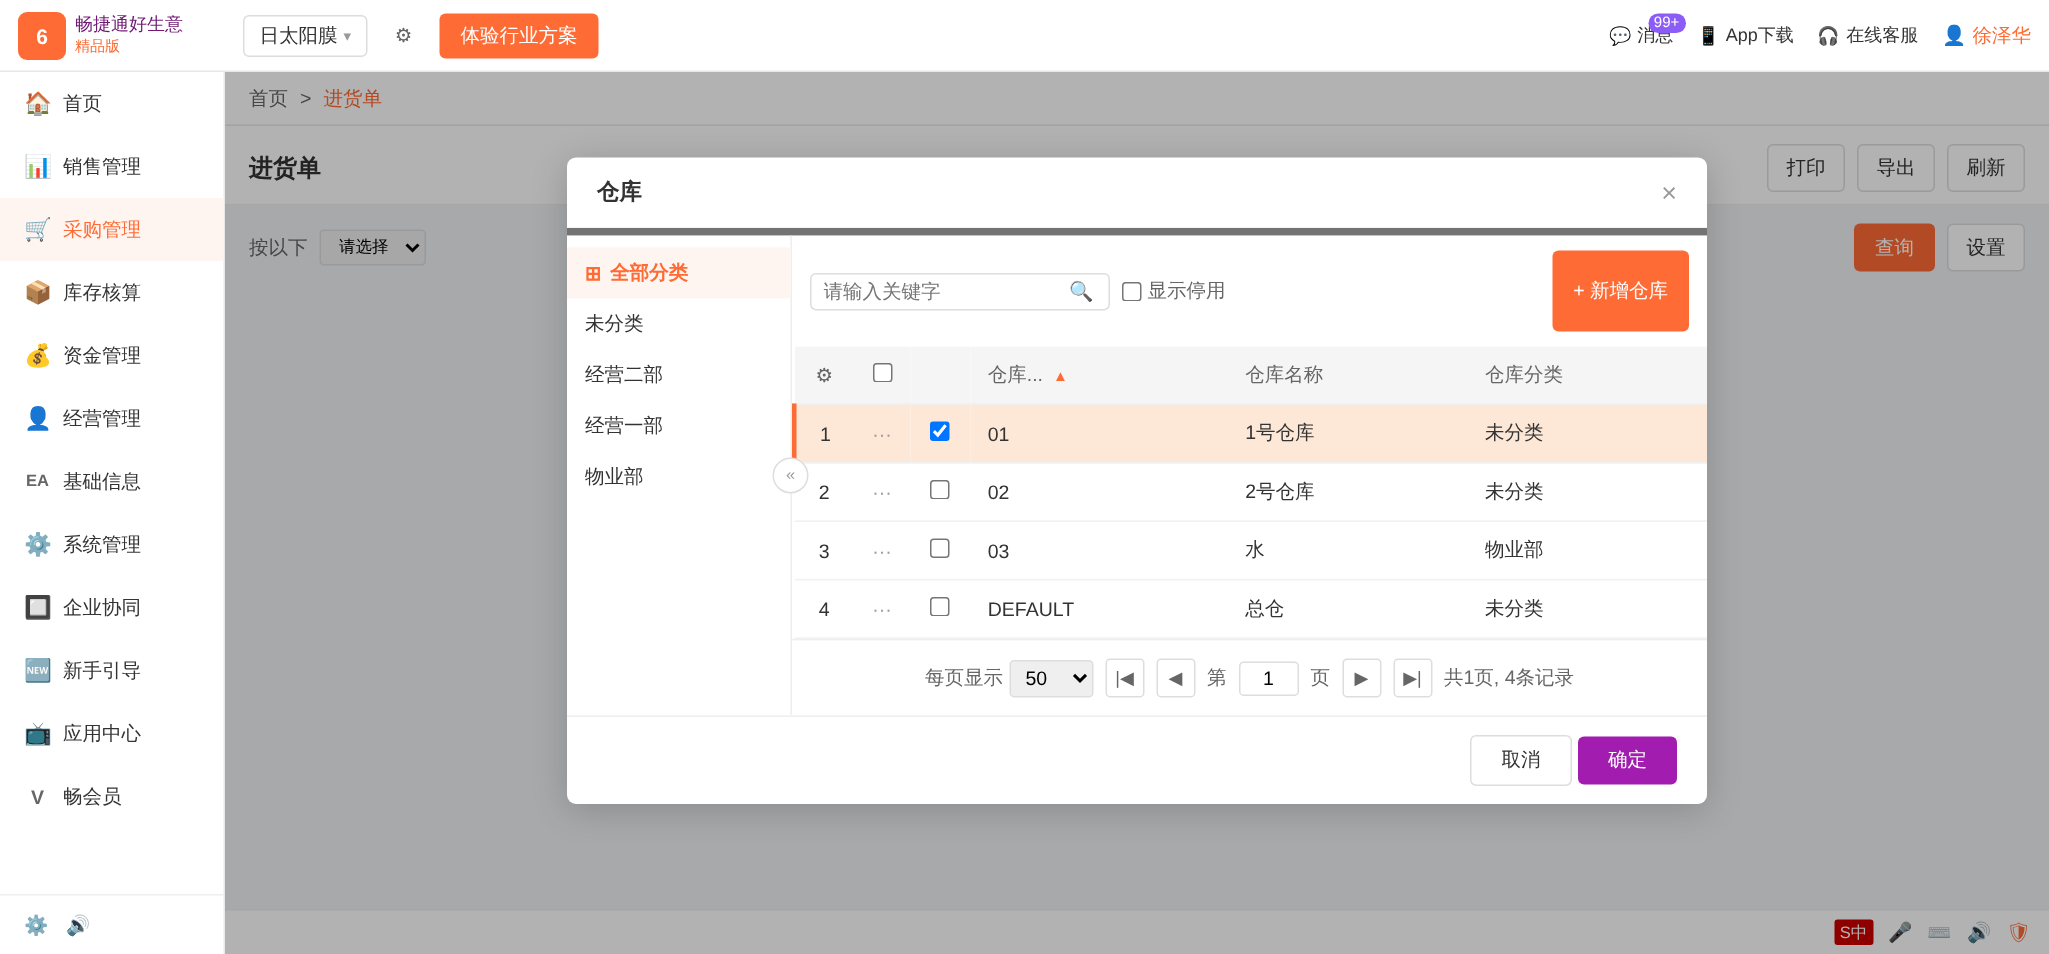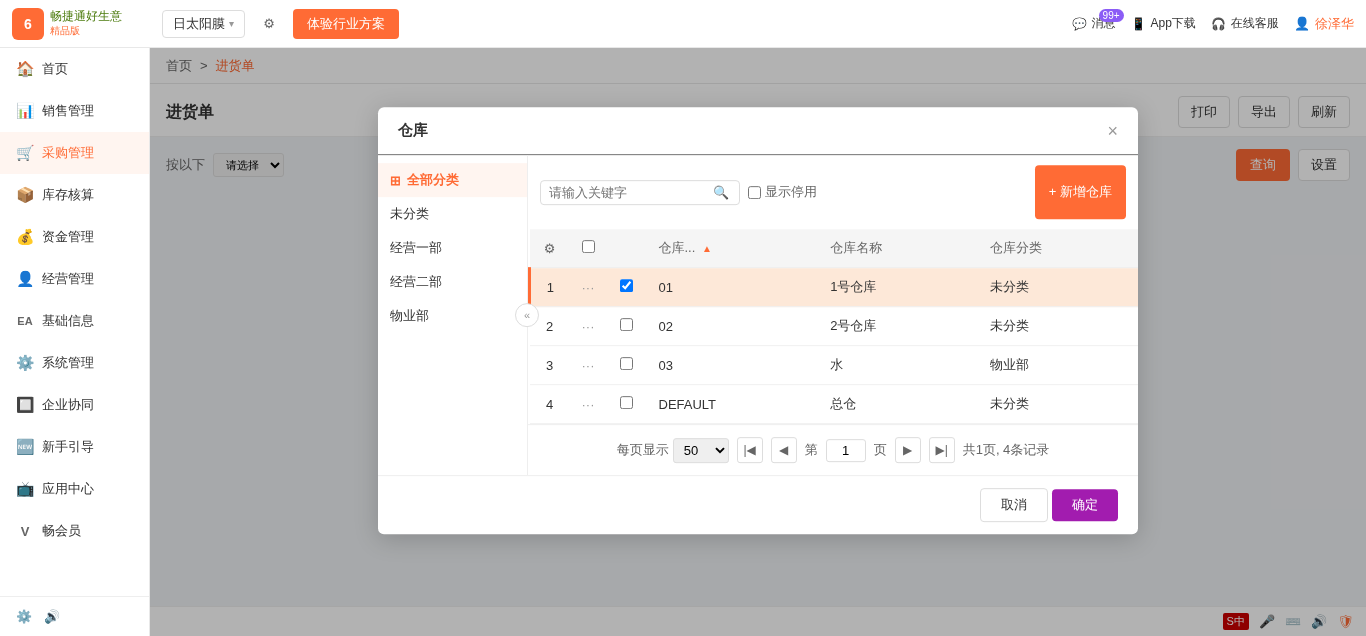--- a/index.html
+++ b/index.html
@@ -22,21 +22,21 @@
       align-items: center;
       gap: 6px;
     }
     .logo-icon {
       width: 32px; height: 32px;
       background: #ff6b35;
       border-radius: 6px;
       display: flex; align-items: center; justify-content: center;
       color: white; font-weight: bold; font-size: 14px;
     }
-    .logo-text { font-size: 12px; color: #4d7c0f; line-height: 1.3; }
+    .logo-text { font-size: 12px; color: #701a75; line-height: 1.3; }
     .logo-sub { font-size: 10px; color: #ff6b35; }
     .header-center {
       flex: 1;
       display: flex;
       align-items: center;
       gap: 8px;
     }
     .store-selector {
       display: flex; align-items: center; gap: 4px;
       border: 1px solid #ddd; border-radius: 4px;
@@ -140,21 +140,21 @@
       border-radius: 6px;
       width: 760px;
       max-height: 560px;
       display: flex; flex-direction: column;
       z-index: 101;
       box-shadow: 0 4px 24px rgba(0,0,0,0.18);
     }
     .modal-header {
       display: flex; align-items: center; justify-content: space-between;
       padding: 14px 20px;
-      border-bottom: 1px solid #737373;
+      border-bottom: 5px solid #737373;
     }
     .modal-title { font-size: 15px; font-weight: bold; color: #333; }
     .modal-close {
       cursor: pointer; color: #999; font-size: 18px;
       line-height: 1;
     }
     .modal-body {
       display: flex; flex: 1; overflow: hidden;
     }
 
@@ -439,24 +439,24 @@
         <div class="tree-panel">
           <div class="tree-collapse-btn">«</div>
           <div class="tree-item root active">
             <span style="color:#ff6b35;">⊞</span>
             <span>全部分类</span>
           </div>
           <div class="tree-item">
             <span>未分类</span>
           </div>
           <div class="tree-item">
+            <span>经营二部</span>
+          </div>
+          <div class="tree-item">
             <span>经营一部</span>
-          </div>
-          <div class="tree-item">
-            <span>经营二部</span>
           </div>
           <div class="tree-item">
             <span>物业部</span>
           </div>
         </div>
 
         <div class="table-panel">
 
           <div class="table-toolbar">
             <div class="search-input-wrap">

